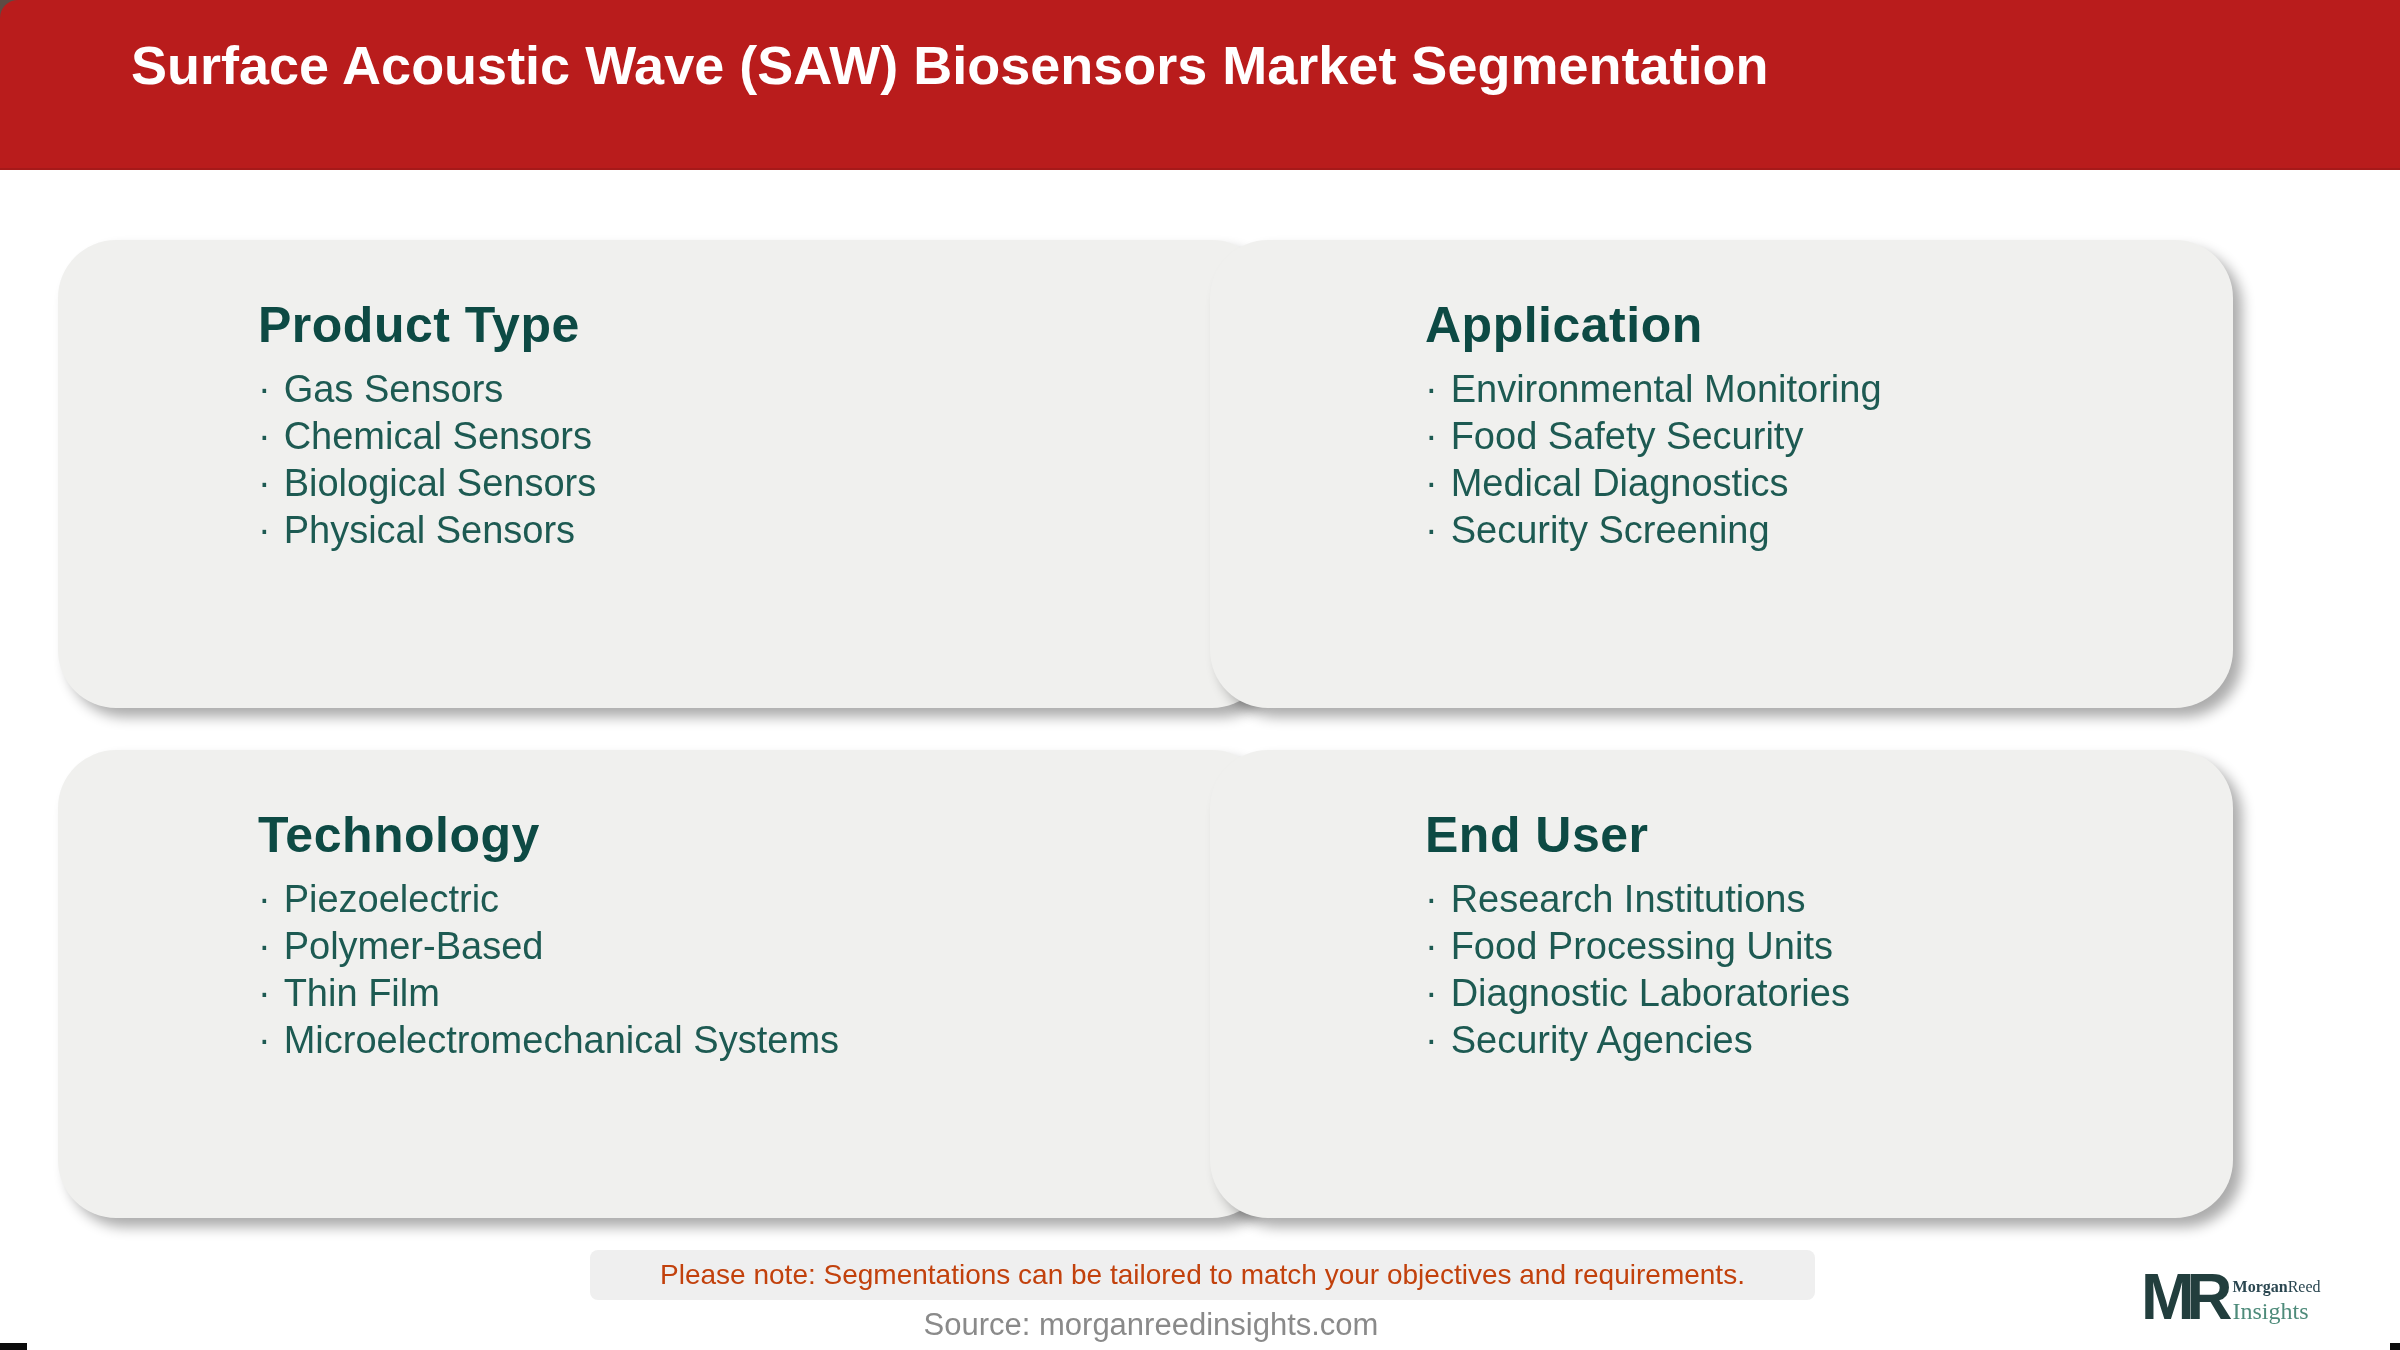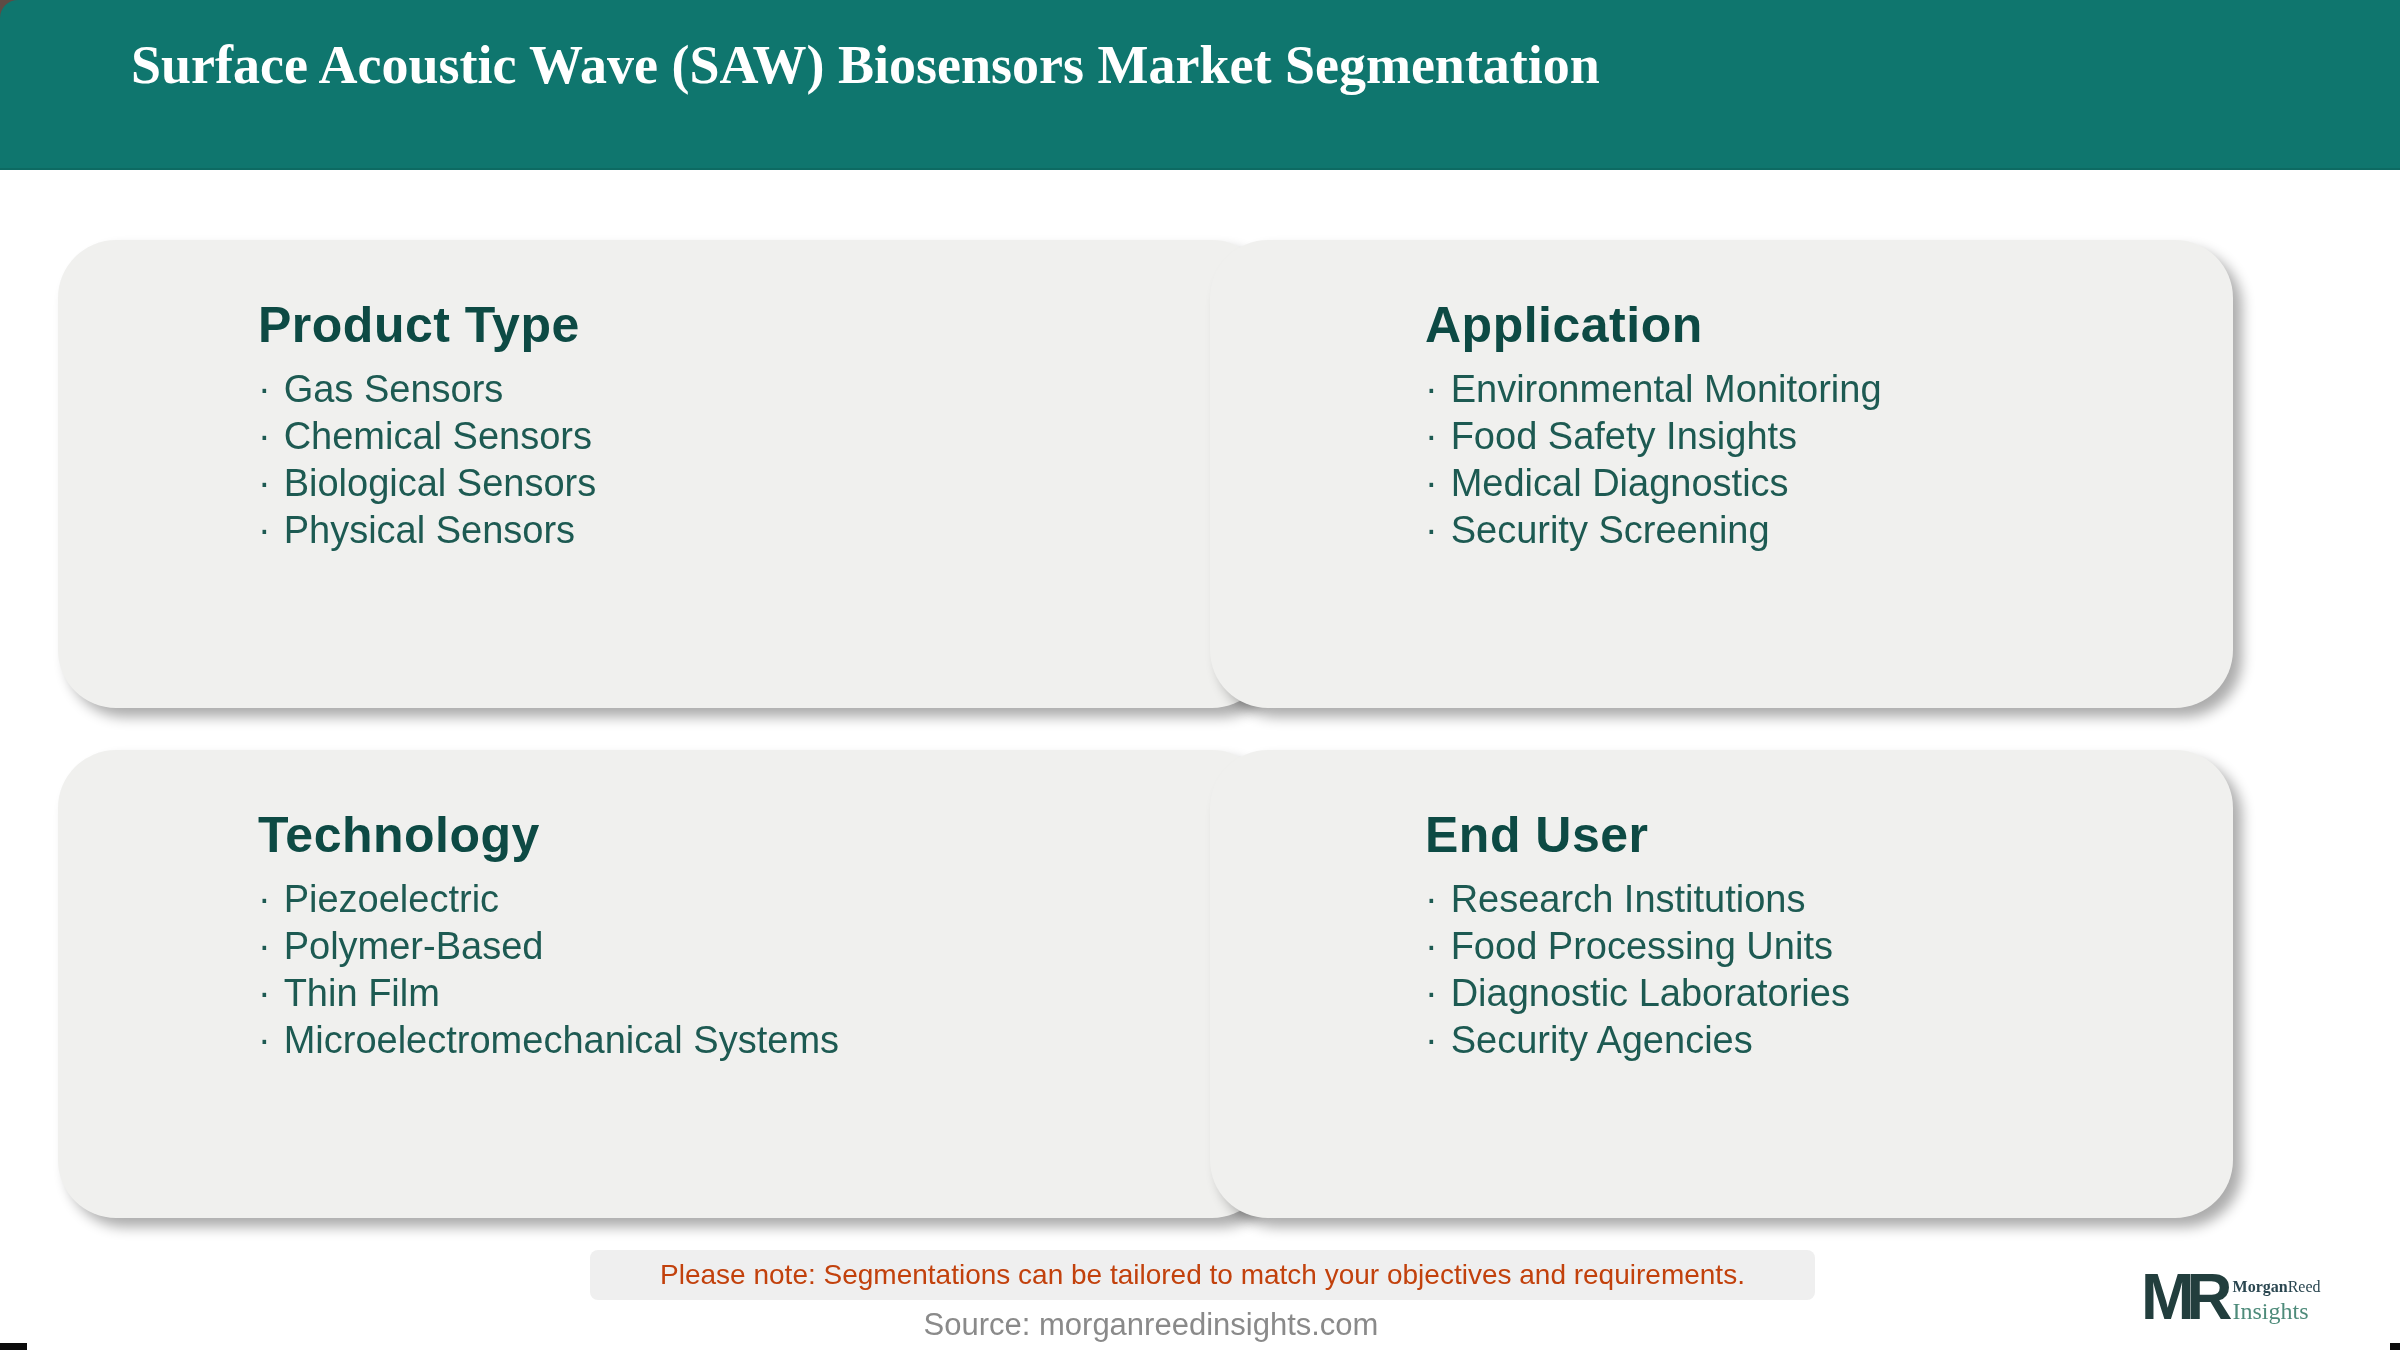--- a/index.html
+++ b/index.html
@@ -14,25 +14,24 @@
   .corner-tri {
     position:absolute; top:0; left:0; z-index:1;
     width:0; height:0;
     border-top:26px solid #5e4b44;
     border-right:26px solid transparent;
   }
 
   .header {
     position:absolute; top:0; left:0; z-index:2;
     width:2400px; height:170px;
-    background:#0f766e;
+    background:#b91c1c;
     border-top-left-radius:18px;
     border-bottom:2px solid rgba(0,0,0,0.10);
     box-sizing:border-box;
-    font-family:Liberation Serif, serif;
   }
   .header h1 {
     margin:0; padding:34px 0 0 131px;
     font-size:54px; font-weight:bold; color:#ffffff;
     letter-spacing:0px; white-space:nowrap;
   }
 
   .card {
     position:absolute;
     background:#f0f0ee;
@@ -109,21 +108,21 @@
     <li><span class="bullet">·</span><span>Chemical Sensors</span></li>
     <li><span class="bullet">·</span><span>Biological Sensors</span></li>
     <li><span class="bullet">·</span><span>Physical Sensors</span></li>
   </ul>
 </section>
 
 <section class="card col-right row-top">
   <h2>Application</h2>
   <ul>
     <li><span class="bullet">·</span><span>Environmental Monitoring</span></li>
-    <li><span class="bullet">·</span><span>Food Safety Insights</span></li>
+    <li><span class="bullet">·</span><span>Food Safety Security</span></li>
     <li><span class="bullet">·</span><span>Medical Diagnostics</span></li>
     <li><span class="bullet">·</span><span>Security Screening</span></li>
   </ul>
 </section>
 
 <section class="card col-left row-bottom">
   <h2>Technology</h2>
   <ul>
     <li><span class="bullet">·</span><span>Piezoelectric</span></li>
     <li><span class="bullet">·</span><span>Polymer-Based</span></li>

